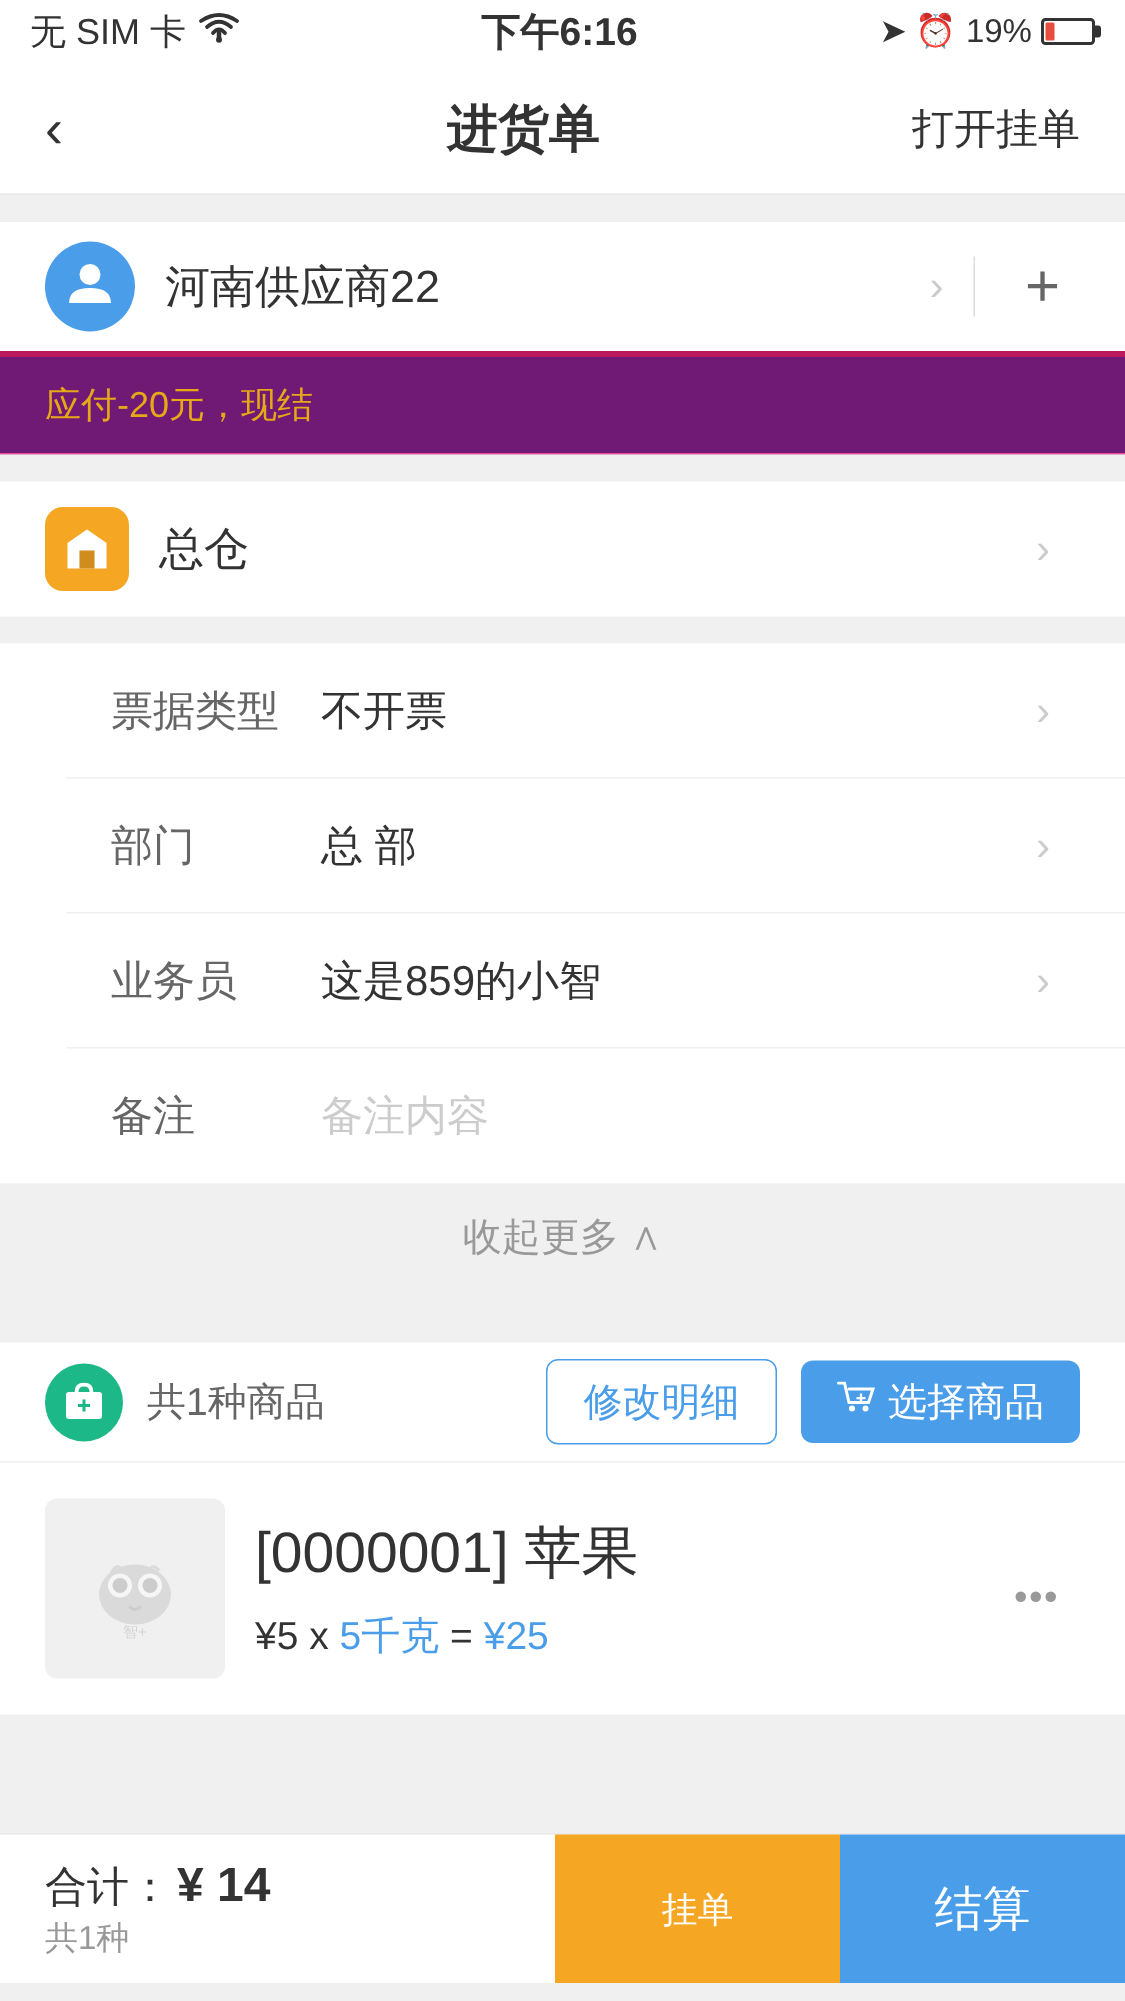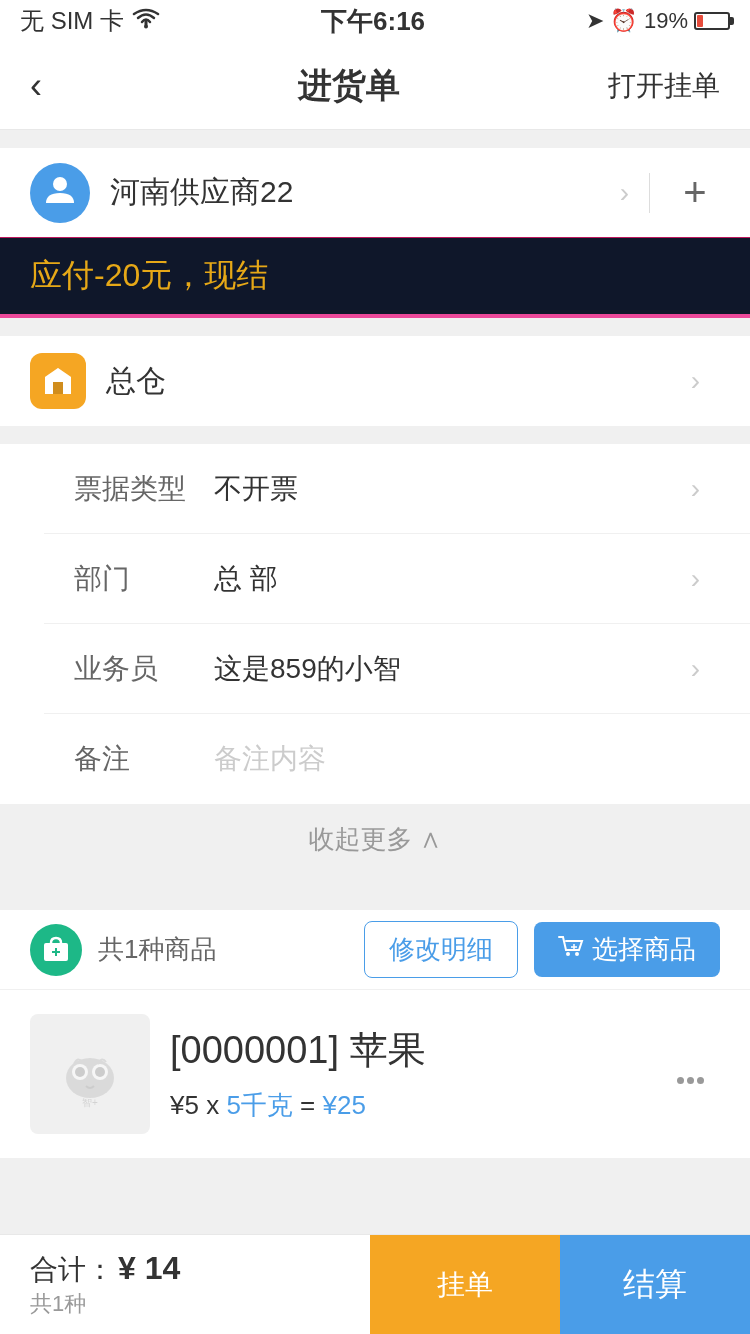--- a/index.html
+++ b/index.html
@@ -92,21 +92,21 @@
       margin-bottom: 0;
     }
 
     
     .supplier-row {
       display: flex;
       align-items: center;
       padding: 0 30px;
       height: 90px;
       background: #fff;
-      border-bottom: 1px solid #be185d;
+      border-bottom: 4px solid #be185d;
     }
     .supplier-avatar {
       width: 60px;
       height: 60px;
       border-radius: 50%;
       background: #4a9de8;
       display: flex;
       align-items: center;
       justify-content: center;
       margin-right: 20px;
@@ -135,25 +135,25 @@
     }
     .vertical-line {
       width: 1px;
       height: 40px;
       background: #ddd;
       margin-right: 20px;
     }
 
     
     .notice-bar {
-      background: #0f172a;
+      background: #701a75;
       padding: 16px 30px;
-      font-size: 32px;
+      font-size: 24px;
       color: #e6a817;
-      border-bottom: 4px solid #ec4899;
+      border-bottom: 1px solid #ec4899;
     }
 
     
     .warehouse-row {
       display: flex;
       align-items: center;
       padding: 0 30px;
       height: 90px;
       background: #fff;
     }
@@ -322,21 +322,21 @@
     .more-dot {
       width: 7px;
       height: 7px;
       border-radius: 50%;
       background: #999;
     }
 
     
     .bottom-bar {
       position: fixed;
-      bottom: 0;
+      bottom: 12px;
       width: 750px;
       height: 100px;
       display: flex;
       align-items: stretch;
       background: #fff;
       border-top: 1px solid #e8e8e8;
     }
     .total-section {
       flex: 1;
       display: flex;
@@ -354,21 +354,21 @@
       color: #333;
     }
     .total-sub {
       font-size: 22px;
       color: #999;
     }
     .btn-pending {
       width: 190px;
       background: #f5a623;
       color: #fff;
-      font-size: 28px;
+      font-size: 24px;
       border: none;
       cursor: pointer;
       display: flex;
       align-items: center;
       justify-content: center;
     }
     .btn-checkout {
       width: 190px;
       background: #4a9de8;
       color: #fff;

